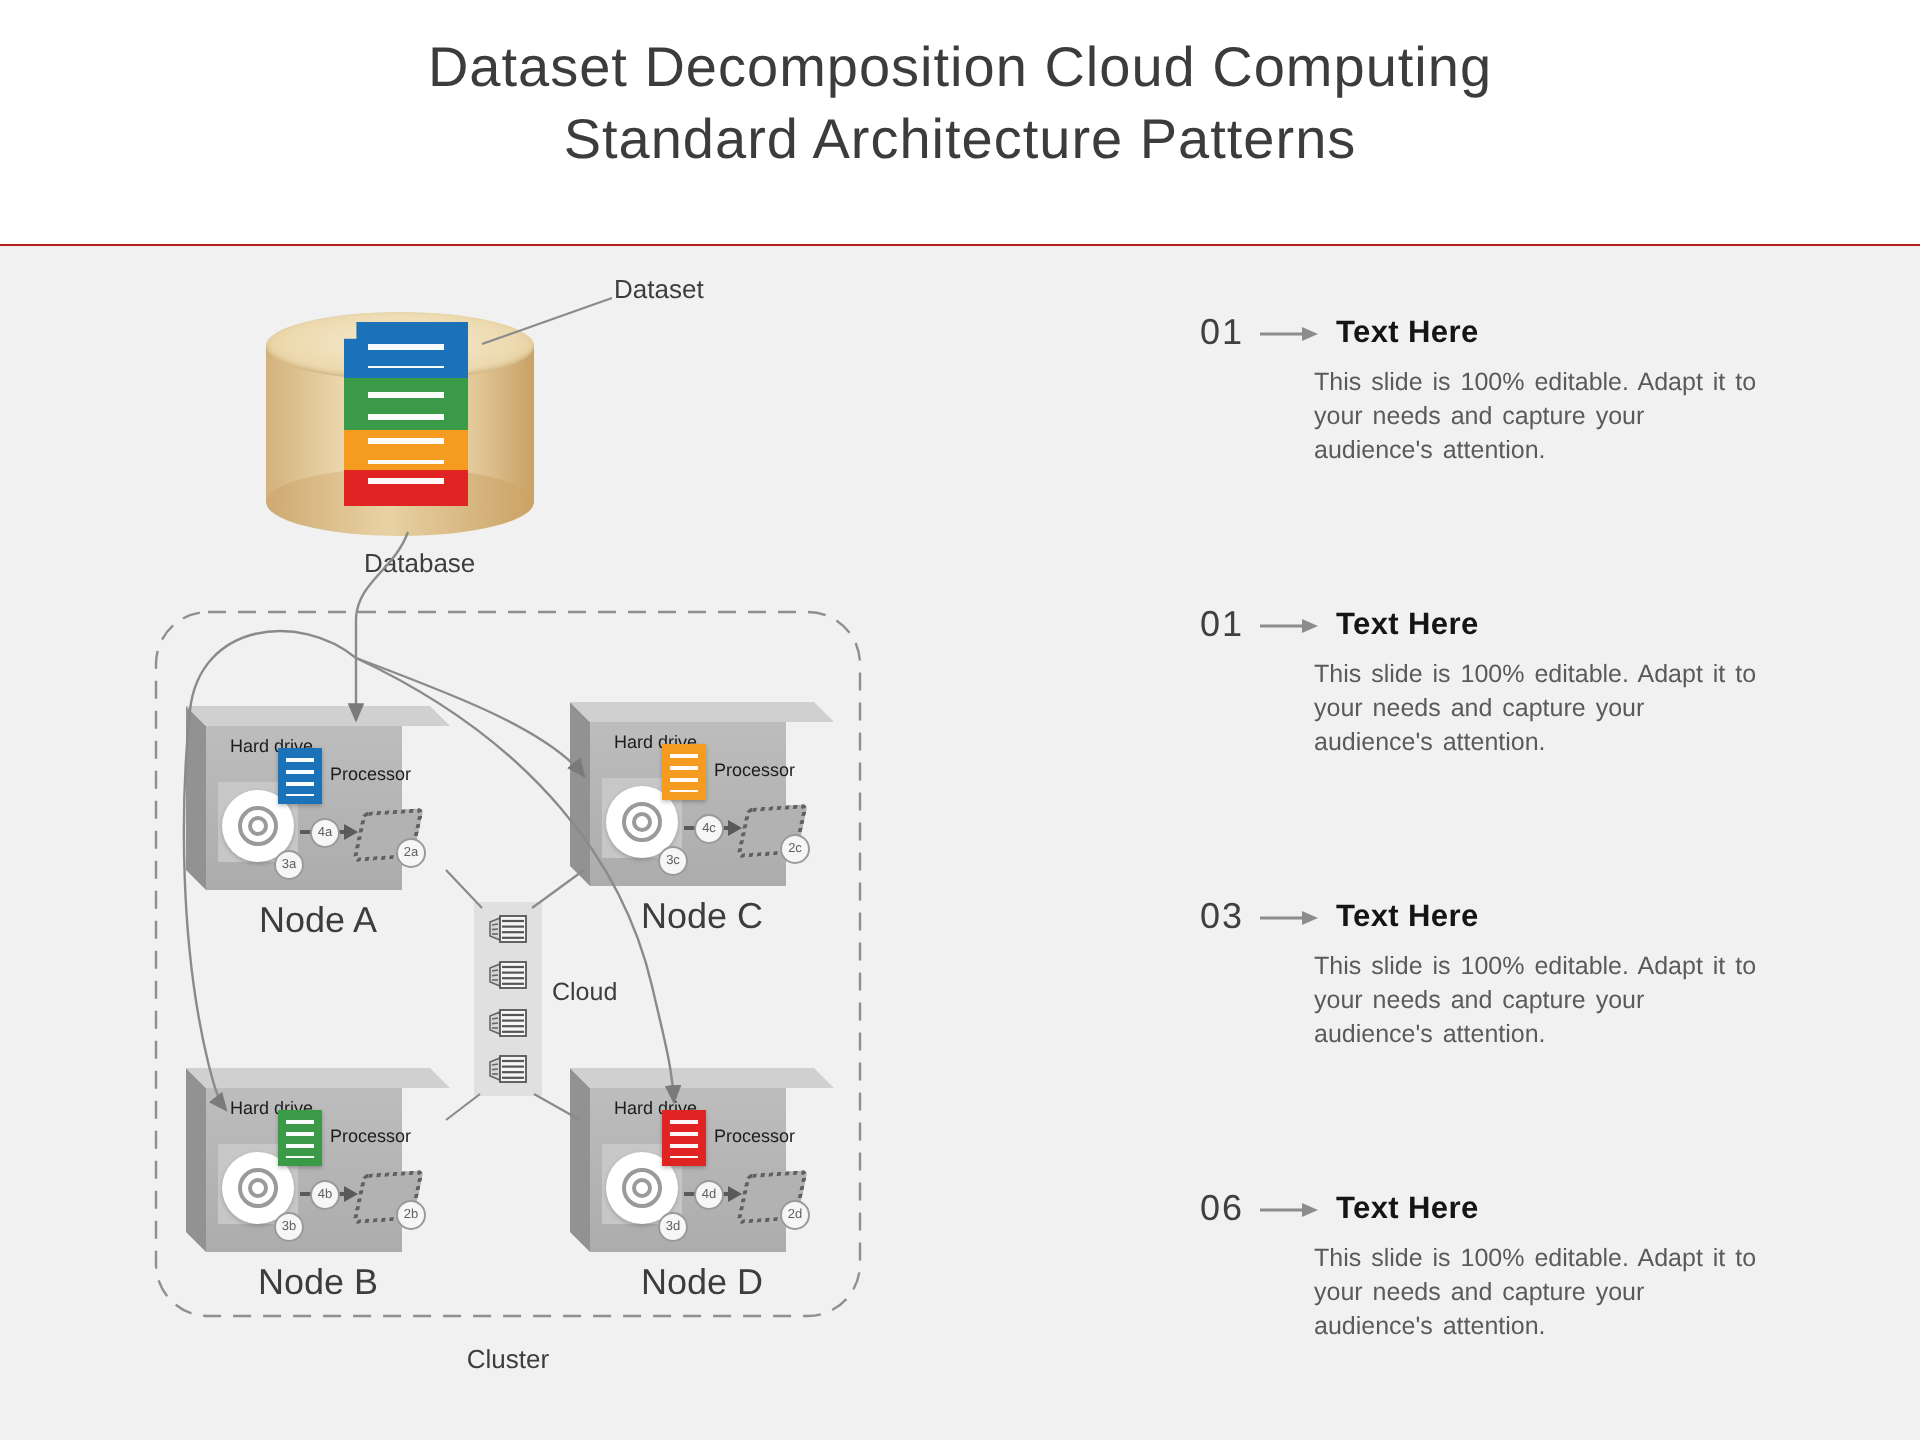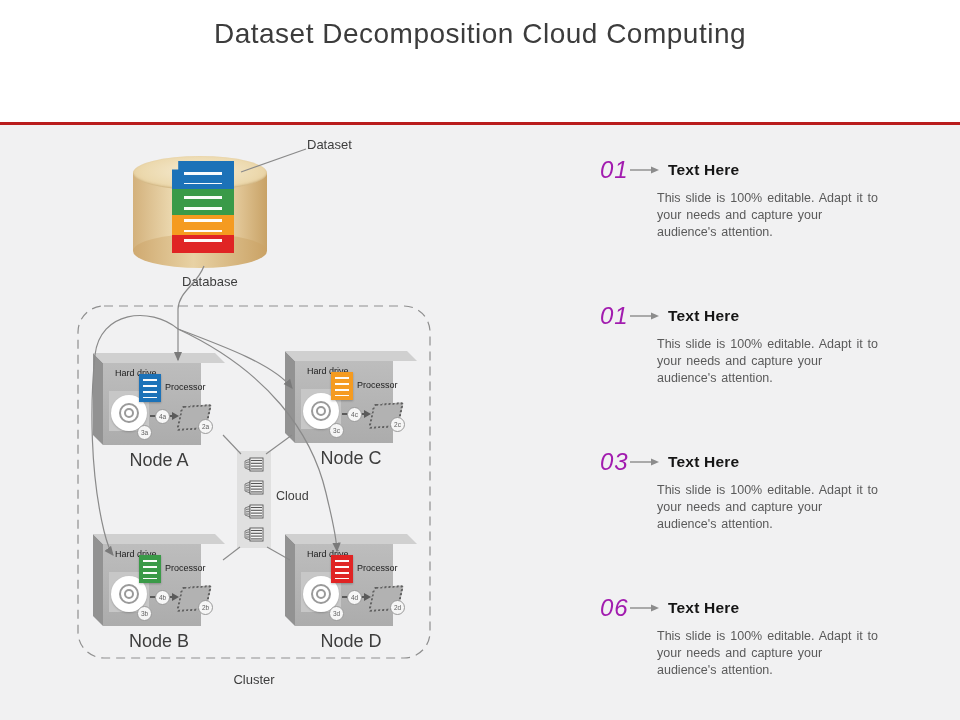--- a/index.html
+++ b/index.html
@@ -4,21 +4,21 @@
 <style>
   html,body { margin:0; padding:0; }
   body {
     width:960px; height:720px; overflow:hidden; position:relative;
     font-family:"Liberation Sans", sans-serif;
     background:#f1f1f2;
   }
   
   .header {
     position:absolute; left:0; top:0; width:960px; height:122px;
-    background:#ffffff; border-bottom:3px solid #b91c1c; text-align:center;
+    background:#ffffff; border-bottom:1px solid #b91c1c; text-align:center;
   }
   .title {
     margin:0; padding-top:16px;
     font-size:28px; font-weight:400; letter-spacing:.5px;
     color:#3c3c3c; line-height:36px;
   }
   .subtitle {
     margin:6px 0 0 0; font-size:12px; color:#616161; letter-spacing:.2px;
   }
   
@@ -83,31 +83,31 @@
     font-size:18px; color:#3d3d3d; }
 
   
   .switch-strip { position:absolute; left:237px; top:328px; width:34px; height:97px;
     background:#e0e0e0; z-index:5; display:flex; flex-direction:column;
     align-items:center; justify-content:space-around; padding:2px 0; box-sizing:border-box; }
 
   
   .list-item { position:absolute; left:600px; width:290px; }
   .item-head { display:flex; align-items:center; }
-  .num { width:28px; font-size:24px; color:#a21caf; letter-spacing:1px;font-style:italic; }
+  .num { width:28px; font-size:18px; color:#404040; letter-spacing:1px; }
   .arrow-icon { margin:0 8px 0 2px; display:inline-flex; }
   .heading { font-size:15.5px; font-weight:700; color:#151515; letter-spacing:.2px; }
   .body-text { margin:6px 0 0 57px; width:224px; font-size:12.5px; line-height:1.34;
     color:#5a5a5a; word-spacing:1.5px; }
 </style>
 </head>
 <body>
 
 <div class="header">
-  <h1 class="title"><span>Dataset Decomposition Cloud Computing</span><br></h1>
+  <h1 class="title"><span>Dataset Decomposition Cloud Computing</span><br><span>Standard Architecture Patterns</span></h1>
 </div>
 
 <div class="content">
 
   <svg class="connectors" width="480" height="597" viewBox="0 0 480 597">
     <defs>
       <marker id="ah" markerWidth="9" markerHeight="8" refX="7" refY="3.5" orient="auto">
         <path d="M0,0 L8,3.5 L0,7 Z" fill="#7a7a7a"></path>
       </marker>
     </defs>

